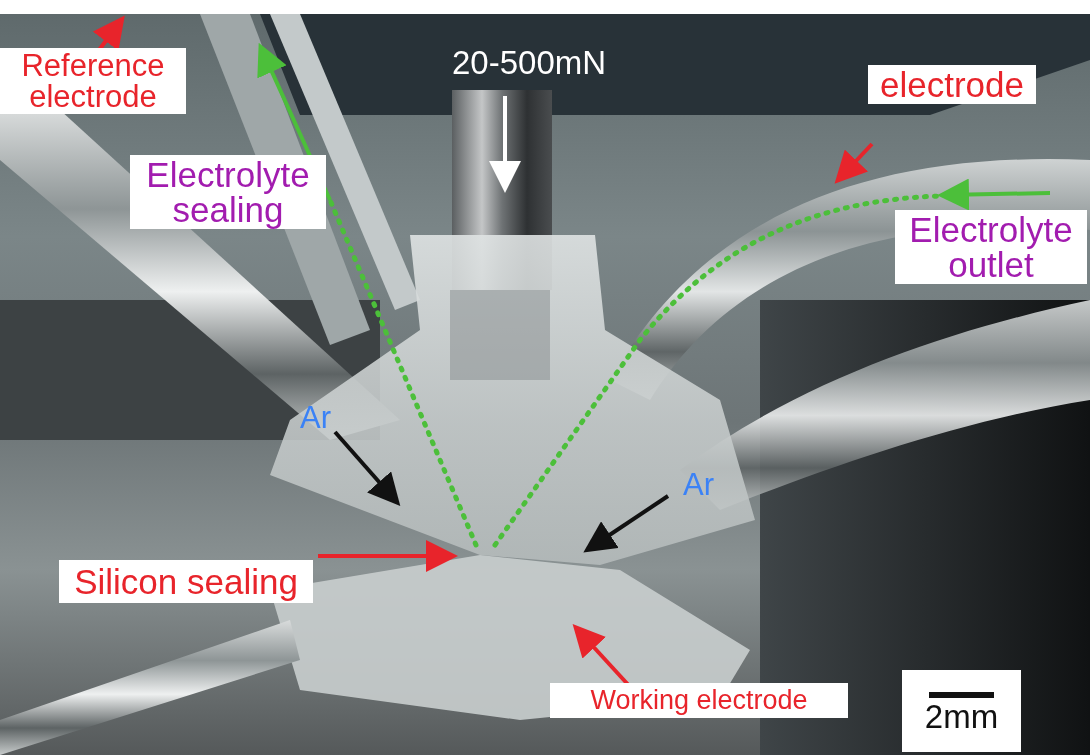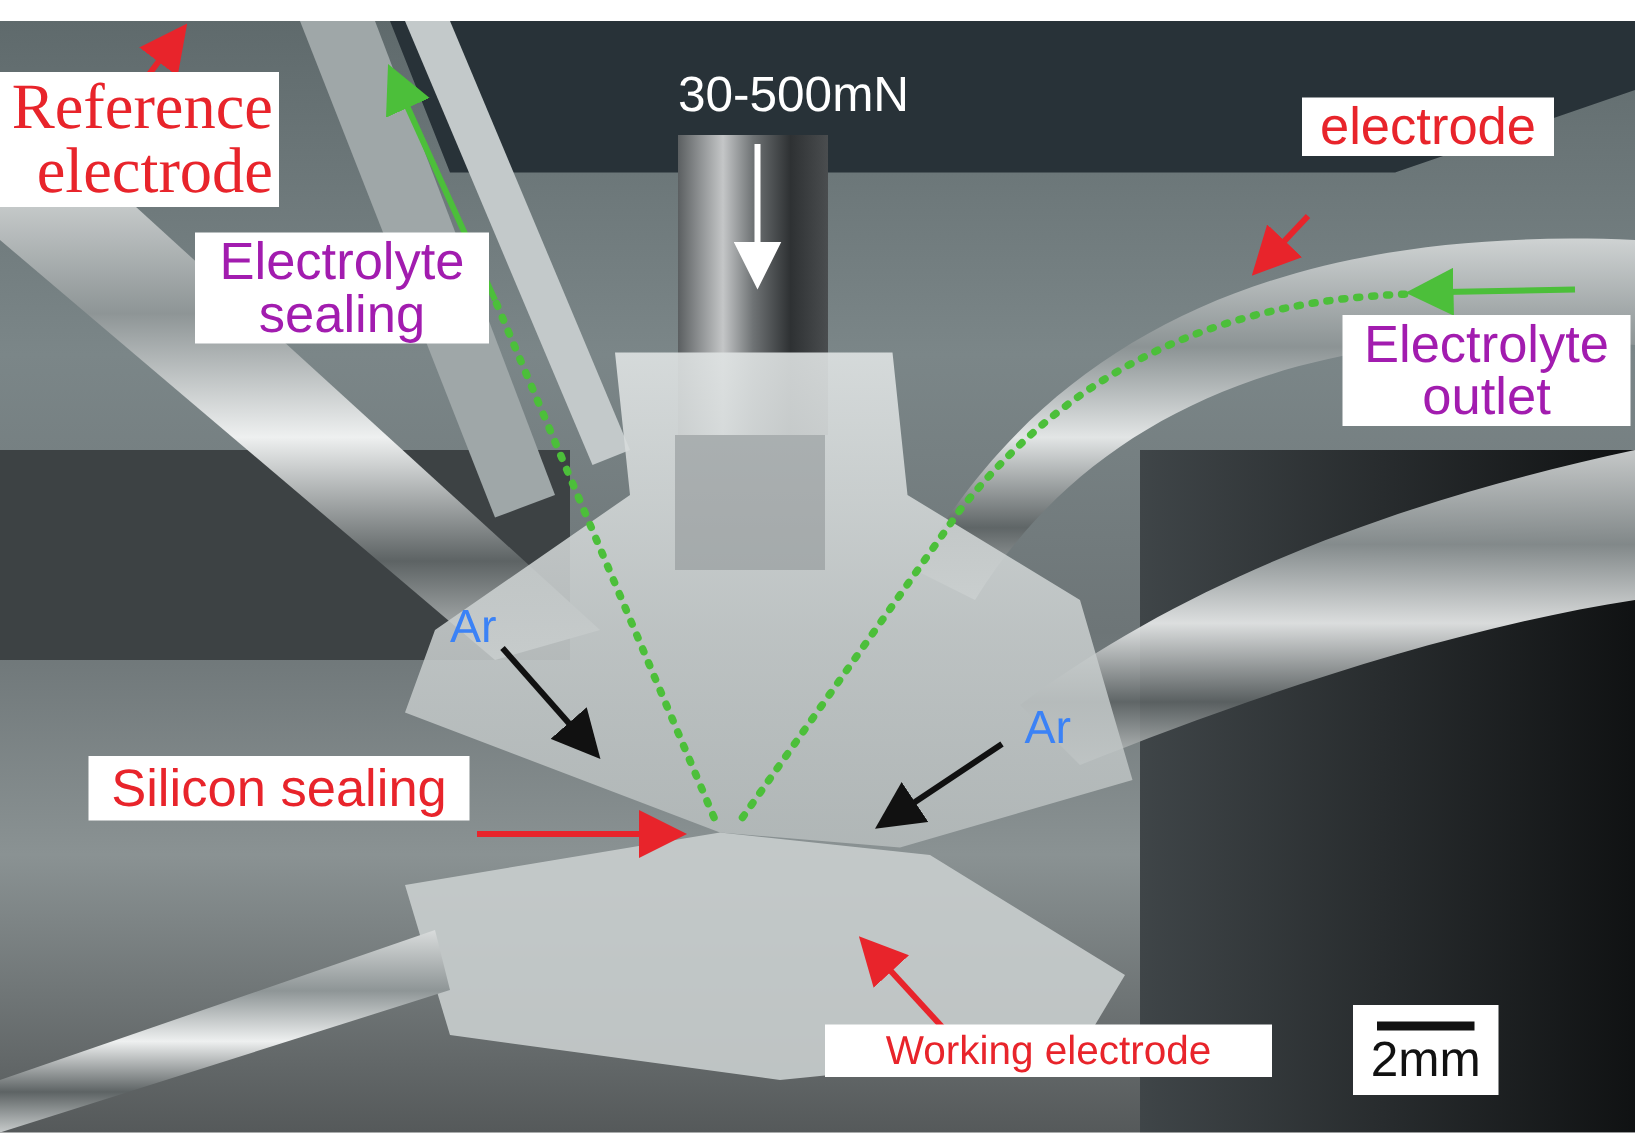--- a/index.html
+++ b/index.html
@@ -104,44 +104,44 @@
 
     <line x1="335" y1="432" x2="395" y2="500" stroke="#111" stroke-width="4" marker-end="url(#arrBlack)"></line>
     <line x1="668" y1="496" x2="590" y2="548" stroke="#111" stroke-width="4" marker-end="url(#arrBlack)"></line>
 
     <line x1="318" y1="556" x2="450" y2="556" stroke="#e8242b" stroke-width="4" marker-end="url(#arrRed)"></line>
 
     <line x1="633" y1="690" x2="578" y2="630" stroke="#e8242b" stroke-width="4" marker-end="url(#arrRed)"></line>
   </svg>
 </div>
 
-<div class="label red" style="left:0; top:48px; font-size:43px; text-align:right; width:178px;font-family:Liberation Serif, serif;">
+<div class="label red" style="left:0; top:48px; font-size:31px; text-align:center; width:178px;">
   <div>Reference</div>
   <div>electrode</div>
 </div>
 
-<div class="white-text" style="left:452px; top:44px;">30-500mN</div>
+<div class="white-text" style="left:452px; top:44px;">20-500mN</div>
 
 <div class="label green" style="left:130px; top:155px; font-size:35px; width:188px;">
   <div>Electrolyte</div>
   <div>sealing</div>
 </div>
 
 <div class="label red" style="left:868px; top:65px; font-size:35px; width:160px;">
   <div>electrode</div>
 </div>
 
 <div class="label green" style="left:895px; top:210px; font-size:35px; width:184px;">
   <div>Electrolyte</div>
   <div>outlet</div>
 </div>
 
 <div class="black-text" style="left:300px; top:400px;">Ar</div>
 <div class="black-text" style="left:683px; top:467px;">Ar</div>
 
-<div class="label red" style="left:59px; top:504px; font-size:35px; width:246px; padding:4px 4px;">Silicon sealing</div>
+<div class="label red" style="left:59px; top:560px; font-size:35px; width:246px; padding:4px 4px;">Silicon sealing</div>
 
 <div class="label red" style="left:516px; top:683px; font-size:27px; width:290px; padding:4px 4px;margin-left:34px;">Working electrode</div>
 
-<div class="label" style="left:902px; top:670px; width:95px; height:58px; padding:1px;">
+<div class="label" style="left:902px; top:670px; width:95px; height:58px; padding:12px;">
   <div style="margin:10px auto 0; width:65px; height:6px; background:#111;"></div>
   <div style="font-size:33px; color:#111; margin-top:2px;">2mm</div>
 </div>
 
 </body></html>

